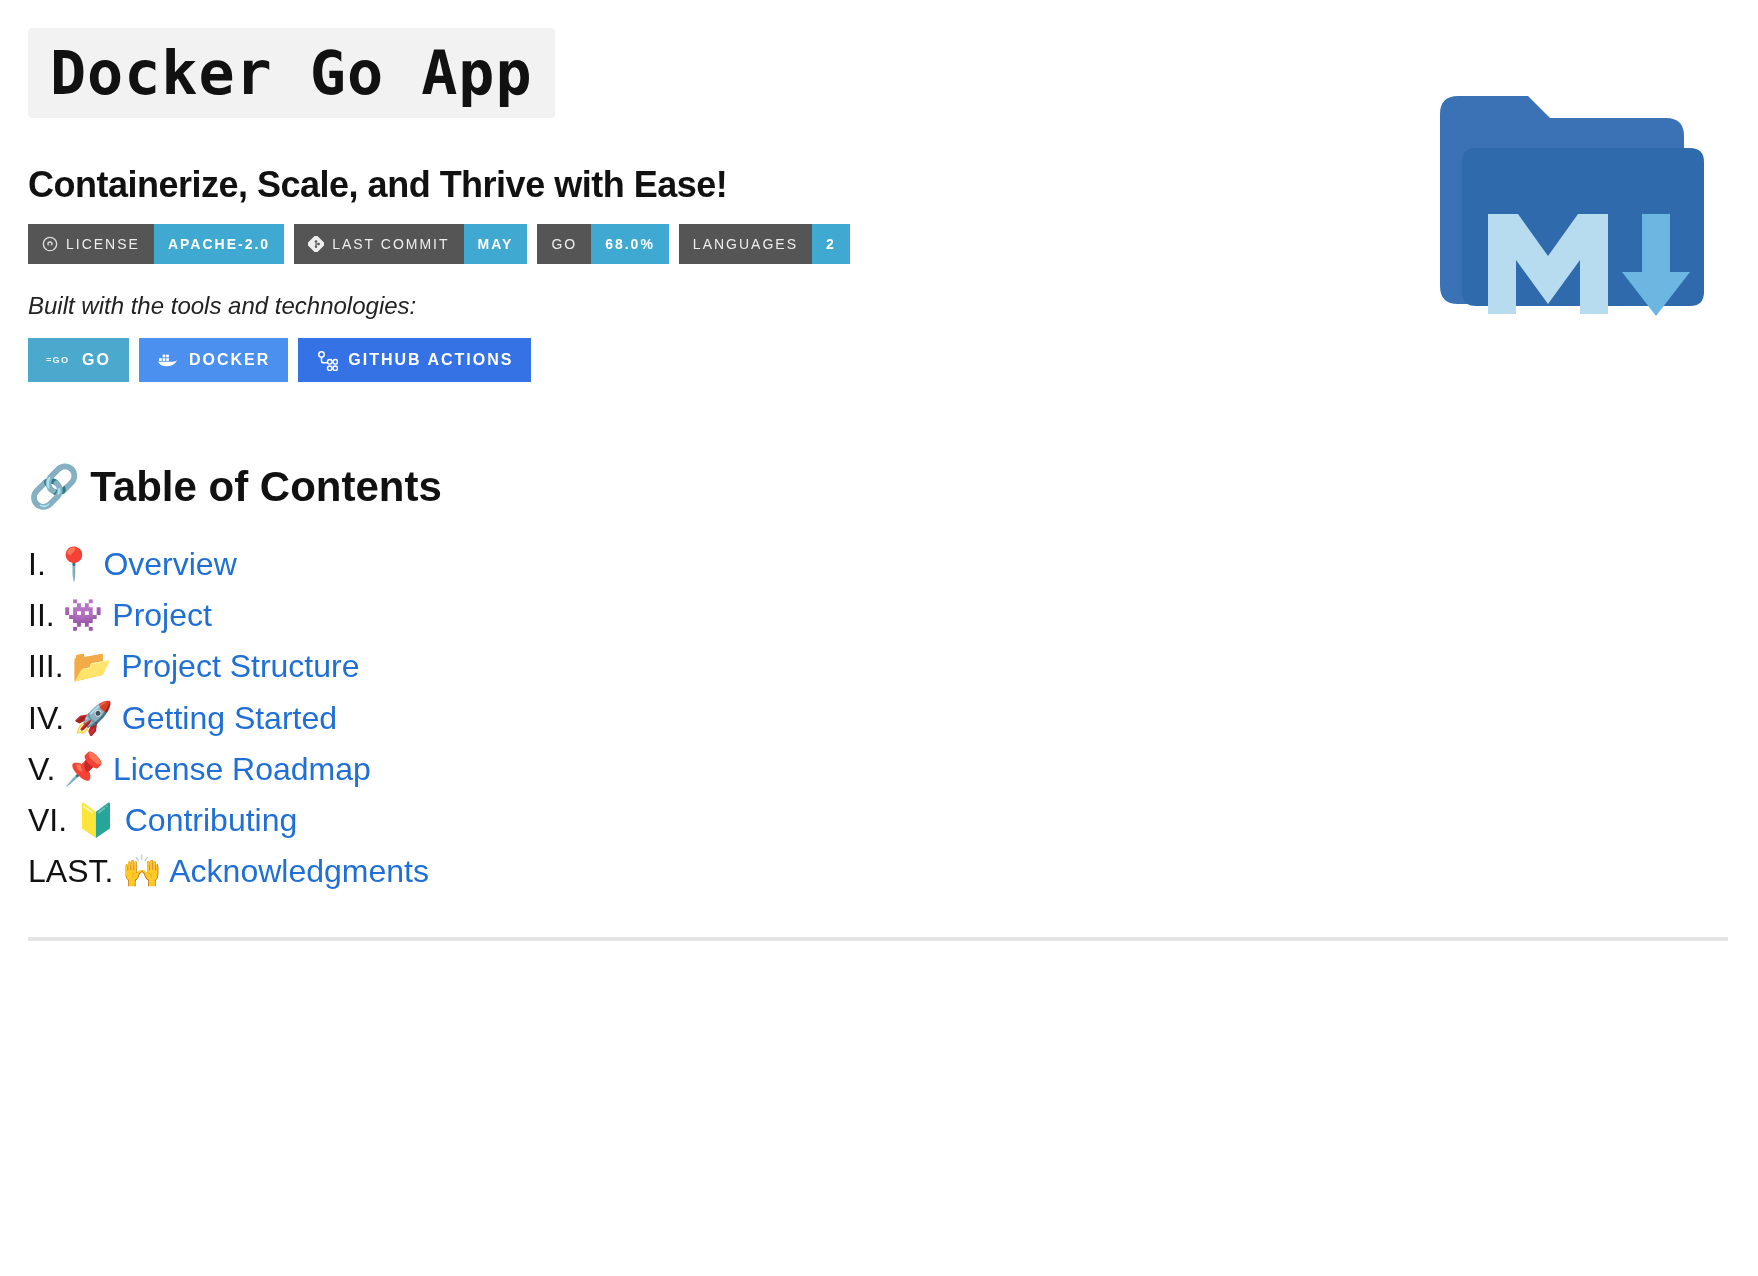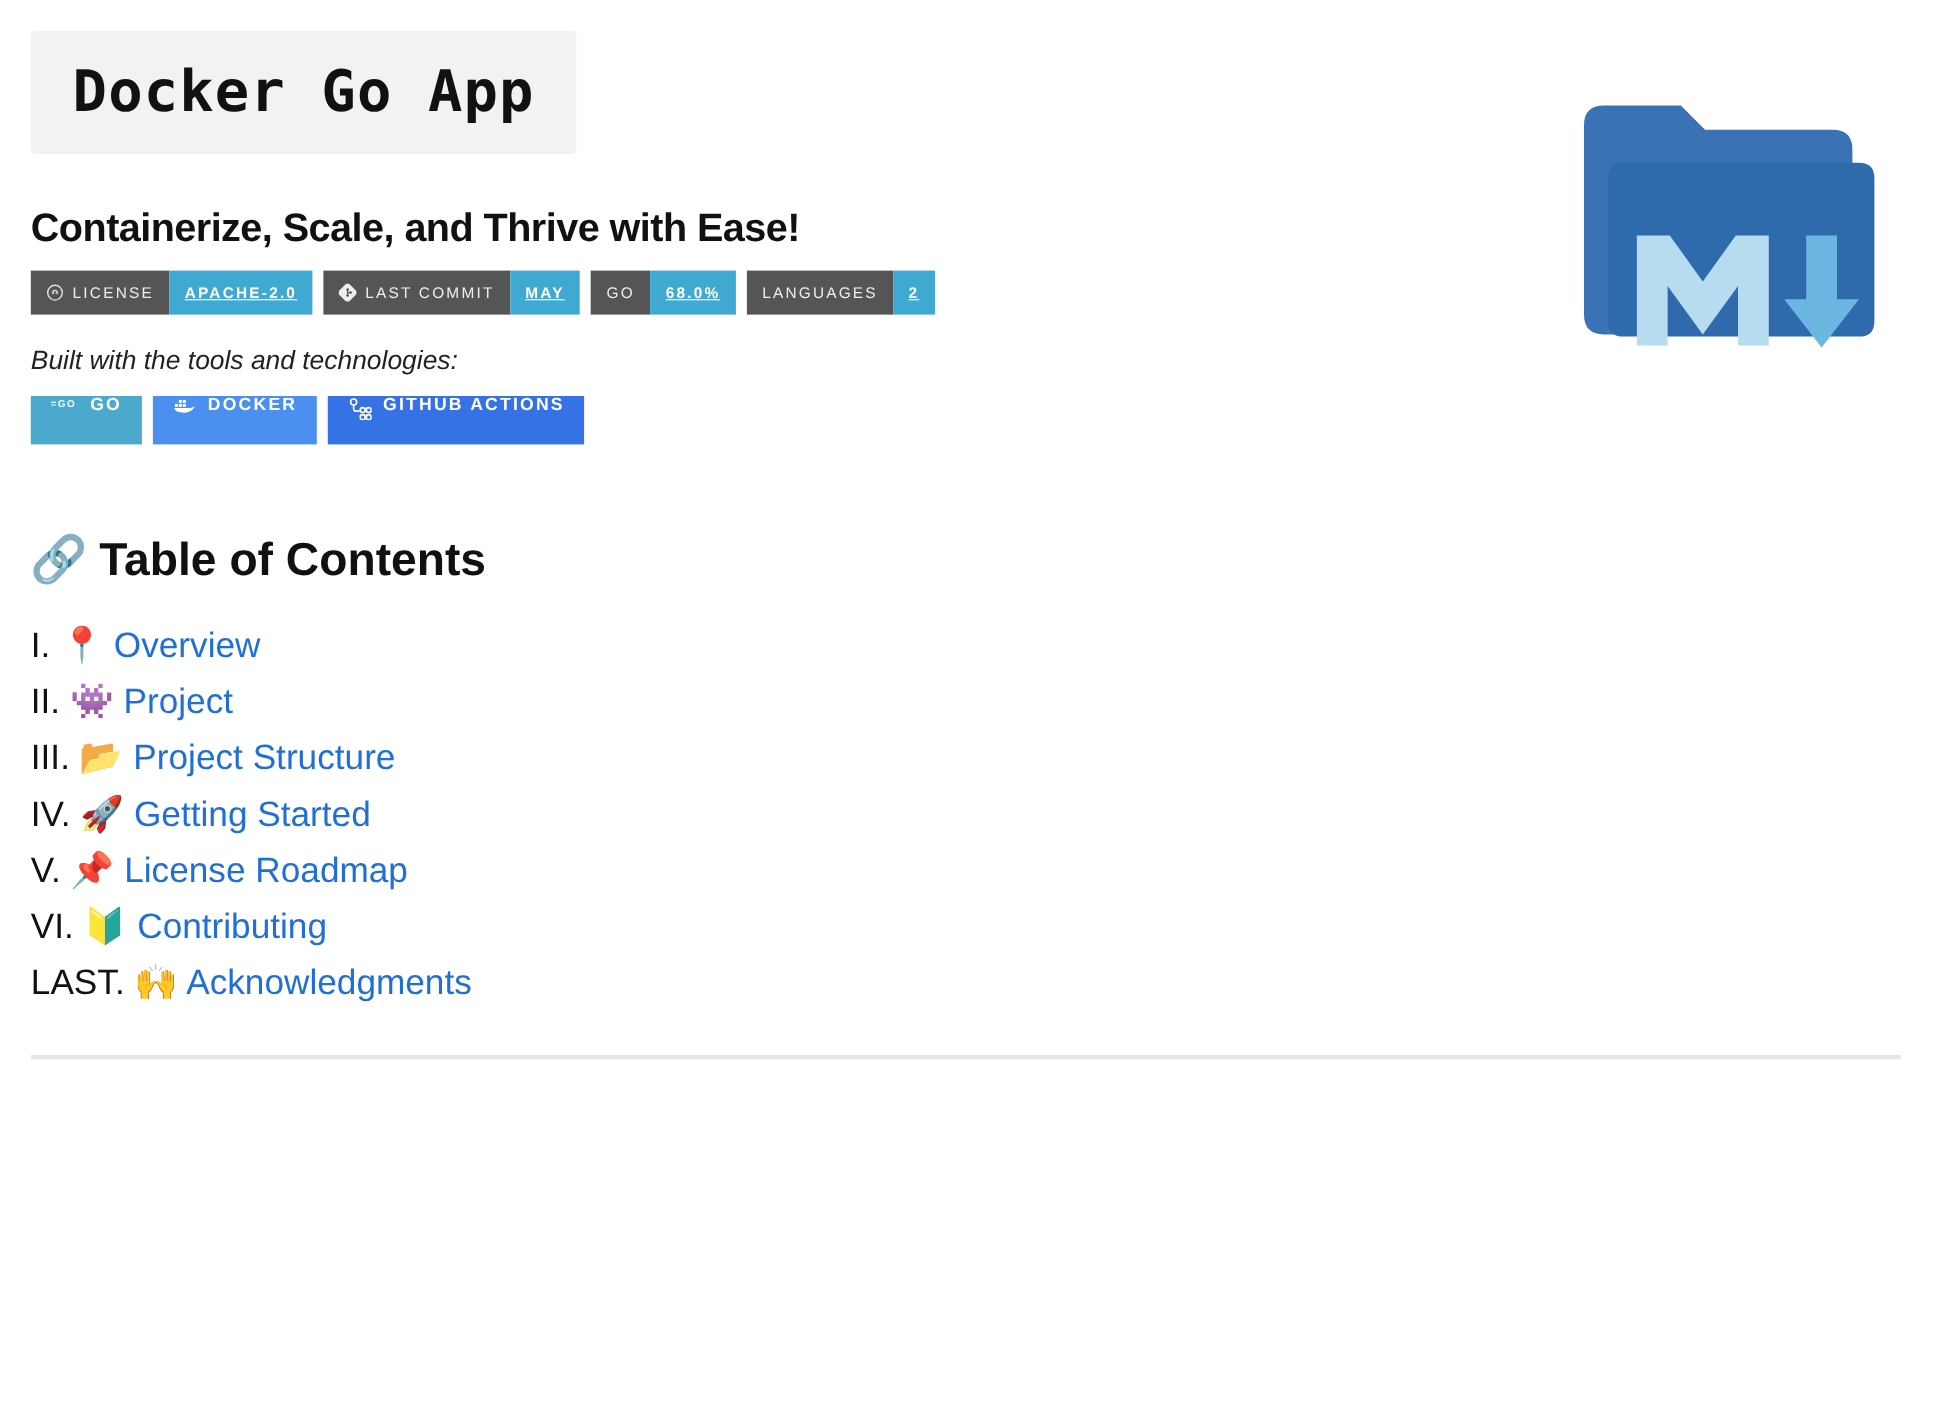--- a/index.html
+++ b/index.html
@@ -20,24 +20,24 @@
     height: 300px;
   }
   .title-box {
     display: inline-block;
     background: #f2f2f2;
     border-radius: 4px;
     padding: 10px 22px;
     margin: 0 0 18px 0;
   }
   .title-box h1 {
-    margin: 16px;
+    margin: 0;
     font-family: ui-monospace, SFMono-Regular, "SF Mono", Menlo, Consolas, monospace;
     font-weight: 700;
-    font-size: 52px;
+    font-size: 60px;
     letter-spacing: 1px;
   }
   h2.tagline {
     font-family: "Helvetica Neue", Helvetica, Arial, sans-serif;
     font-weight: 800;
     font-size: 36px;
     margin: 28px 0 18px 0;
     letter-spacing: -0.5px;
   }
   .badges-row { display: flex; flex-wrap: wrap; gap: 10px; margin-bottom: 28px; }
@@ -46,31 +46,32 @@
     font-family: Verdana, Geneva, sans-serif;
     font-size: 14px;
     letter-spacing: 2px;
     text-transform: uppercase;
     height: 40px;
     line-height: 40px;
     white-space: nowrap;
   }
   .badge .seg { padding: 0 14px; display: flex; align-items: center; gap: 8px; }
   .badge .seg.left { background: #555555; color: #eee; font-weight: 400; }
-  .badge .seg.right { background: #3fa9d2; color: #fff; font-weight: 700; text-decoration: underline; }
+  .badge .seg.right { background: #3fa9d2; color: #fff; font-weight: 700; }
   .badge .ico { display:inline-flex; align-items:center; }
   .built-with {
     font-style: italic;
     font-size: 24px;
     color: #222;
     margin: 28px 0 18px 0;
   }
   .tech-row { display: flex; flex-wrap: wrap; gap: 10px; margin-bottom: 80px; }
   .tech {
     display: inline-flex;
+    align-items: center;
     gap: 10px;
     height: 44px;
     padding: 0 18px;
     color: #fff;
     font-family: Verdana, Geneva, sans-serif;
     font-size: 16px;
     font-weight: 700;
     letter-spacing: 2px;
   }
   .tech.go     { background: #4aa9cc; }

